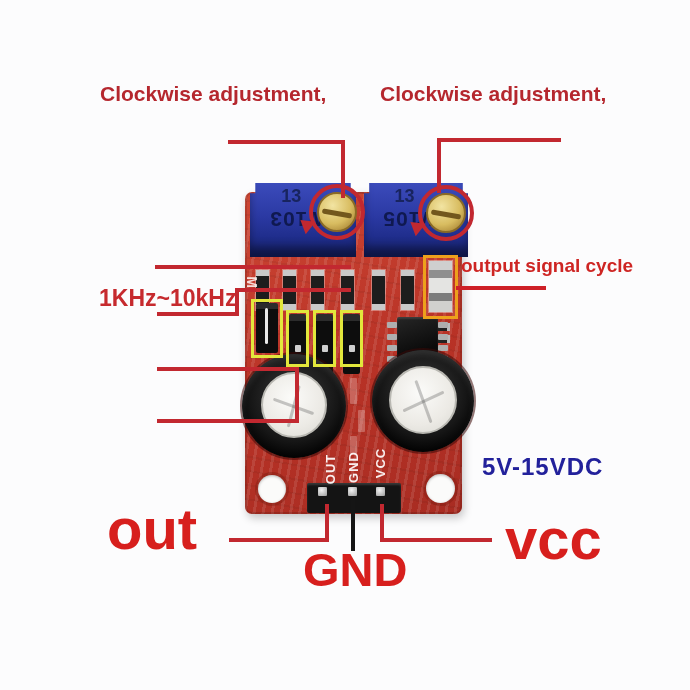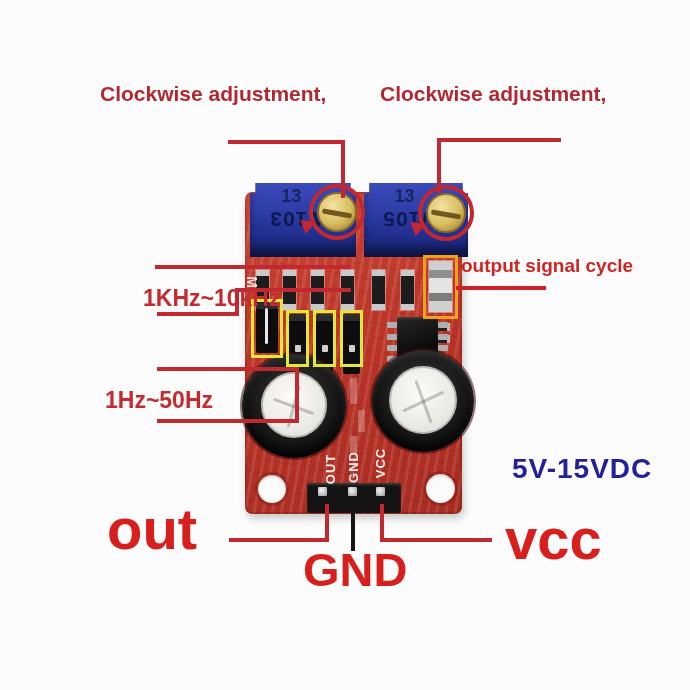--- a/index.html
+++ b/index.html
@@ -66,21 +66,21 @@
   .silk{position:absolute;z-index:4;width:40px;height:14px;color:rgba(255,255,255,0.92);font-size:13px;font-weight:bold;letter-spacing:1px;text-align:center;transform:rotate(-90deg);}
   .silk-m{position:absolute;left:246px;top:274px;z-index:2;color:rgba(255,255,255,0.82);font-size:14px;font-weight:bold;transform:rotate(90deg);}
   .fleck{position:absolute;z-index:2;background:rgba(255,255,255,0.25);border-radius:1px;}
   .header{position:absolute;left:307px;top:483px;width:94px;height:30px;z-index:2;background:#141414;border-radius:2px;box-shadow:inset 0 2px 2px rgba(255,255,255,0.15);}
   .pintop{position:absolute;top:487px;width:9px;height:9px;z-index:3;background:radial-gradient(circle at 40% 35%,#f3f3f3,#9a9a9a);border-radius:1px;}
   .hole{position:absolute;z-index:2;border-radius:50%;background:#fbfbfa;box-shadow:0 0 0 3px rgba(130,28,18,0.45), inset 0 1px 3px rgba(0,0,0,0.28);}
   
   .red-badge{position:absolute;left:486px;top:190px;width:126px;height:58px;z-index:10;border:5px solid var(--badge-red);border-radius:50%;box-sizing:border-box;
     display:flex;align-items:center;justify-content:center;color:var(--badge-red);font-size:40px;font-weight:800;letter-spacing:2px;}
   .output-caption{position:absolute;left:461px;top:255px;z-index:10;color:#ce2523;font-size:19px;font-weight:bold;white-space:nowrap;}
-  .power-label{position:absolute;left:482px;top:453px;z-index:10;color:var(--navy);font-size:28px;font-weight:bold;letter-spacing:1px;margin-left:30px;}
+  .power-label{position:absolute;left:482px;top:453px;z-index:10;color:var(--navy);font-size:24px;font-weight:bold;letter-spacing:1px;}
 </style>
 </head>
 <body>
 
 <div id="stage">
 
   <div class="caption" style="left:100px;top:80px;">
     <div>Clockwise adjustment,</div>
   </div>
 
@@ -177,22 +177,21 @@
 
   <div class="header"></div>
   <div class="pintop" style="left:318px;"></div>
   <div class="pintop" style="left:348px;"></div>
   <div class="pintop" style="left:376px;"></div>
   <div class="hole" style="left:258px;top:475px;width:28px;height:28px;"></div>
   <div class="hole" style="left:426px;top:474px;width:29px;height:29px;"></div>
 
   <div class="output-caption">output signal cycle</div>
 
-  <div class="freq-label" style="left:99px;top:285px;margin-left:44px;">1KHz~10kHz</div>
-  <div class="freq-label" style="left:105px;top:387px;">1Hz~50Hz</div>
+  <div class="freq-label" style="left:99px;top:285px;">1KHz~10kHz</div>
   <div class="line" style="left:155px;top:265px;width:196px;height:4px;"></div>
   <div class="line" style="left:157px;top:312px;width:82px;height:4px;"></div>
   <div class="line" style="left:235px;top:290px;width:4px;height:26px;"></div>
   <div class="line" style="left:235px;top:288px;width:116px;height:4px;"></div>
   <div class="line" style="left:157px;top:367px;width:142px;height:4px;"></div>
   <div class="line" style="left:295px;top:367px;width:4px;height:56px;"></div>
   <div class="line" style="left:157px;top:419px;width:141px;height:4px;"></div>
 
   <div class="power-label">5V-15VDC</div>
 

